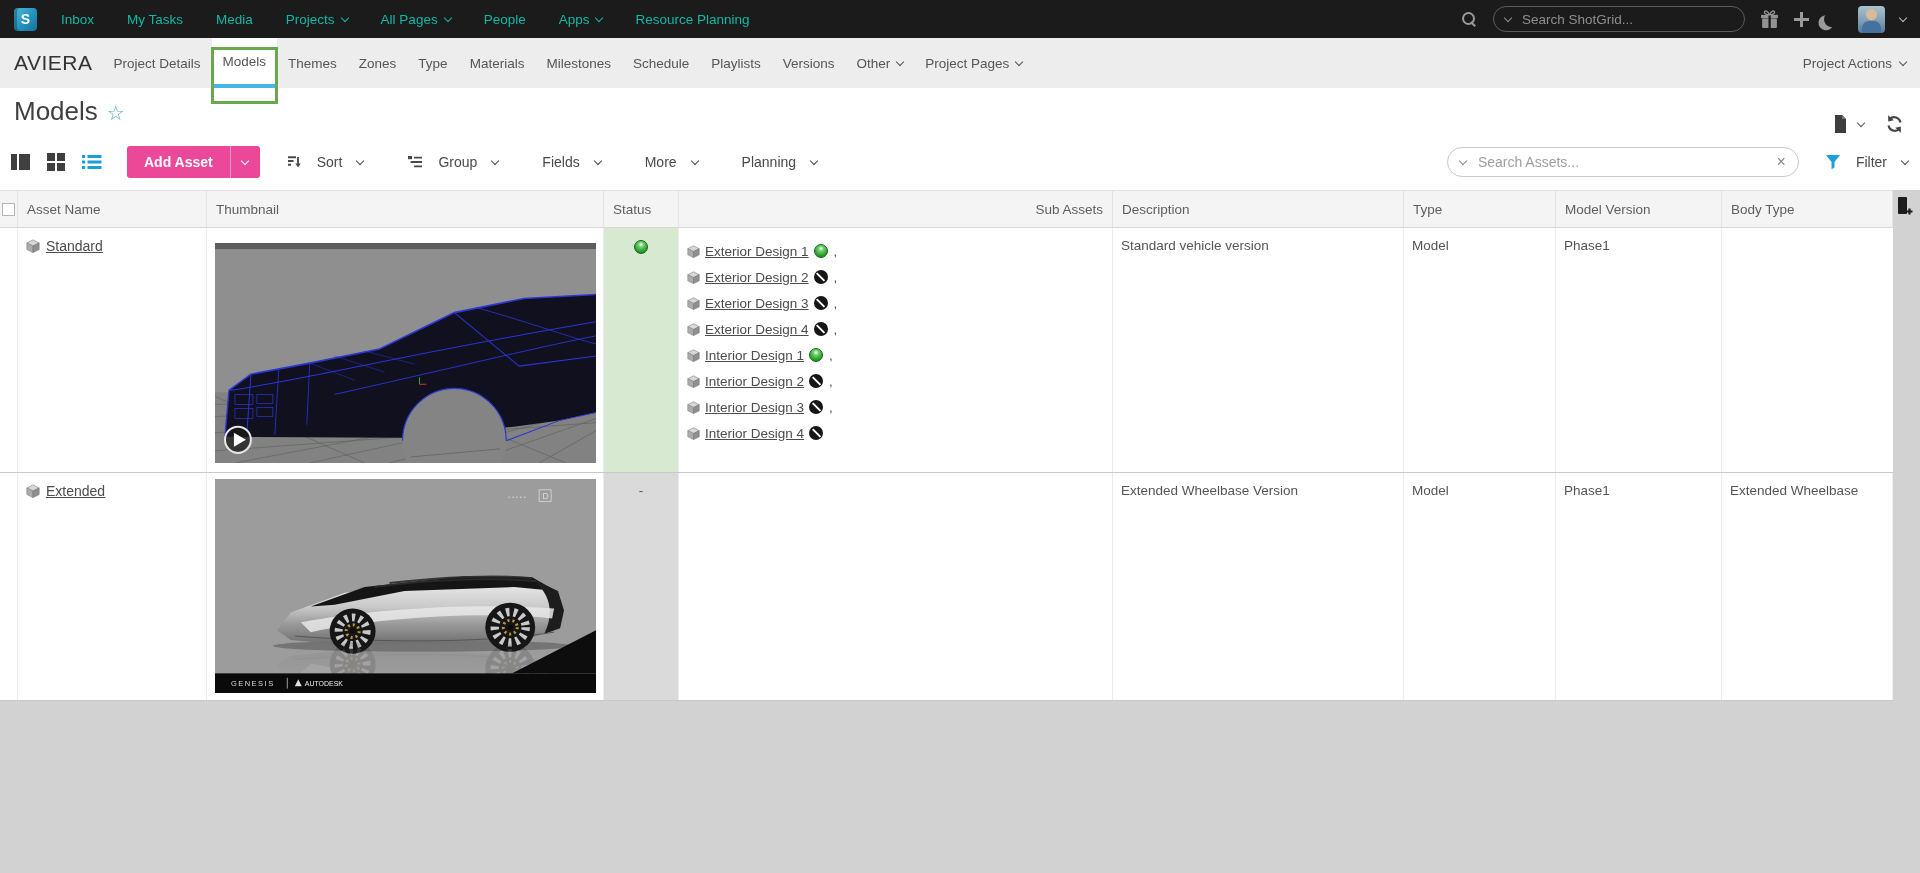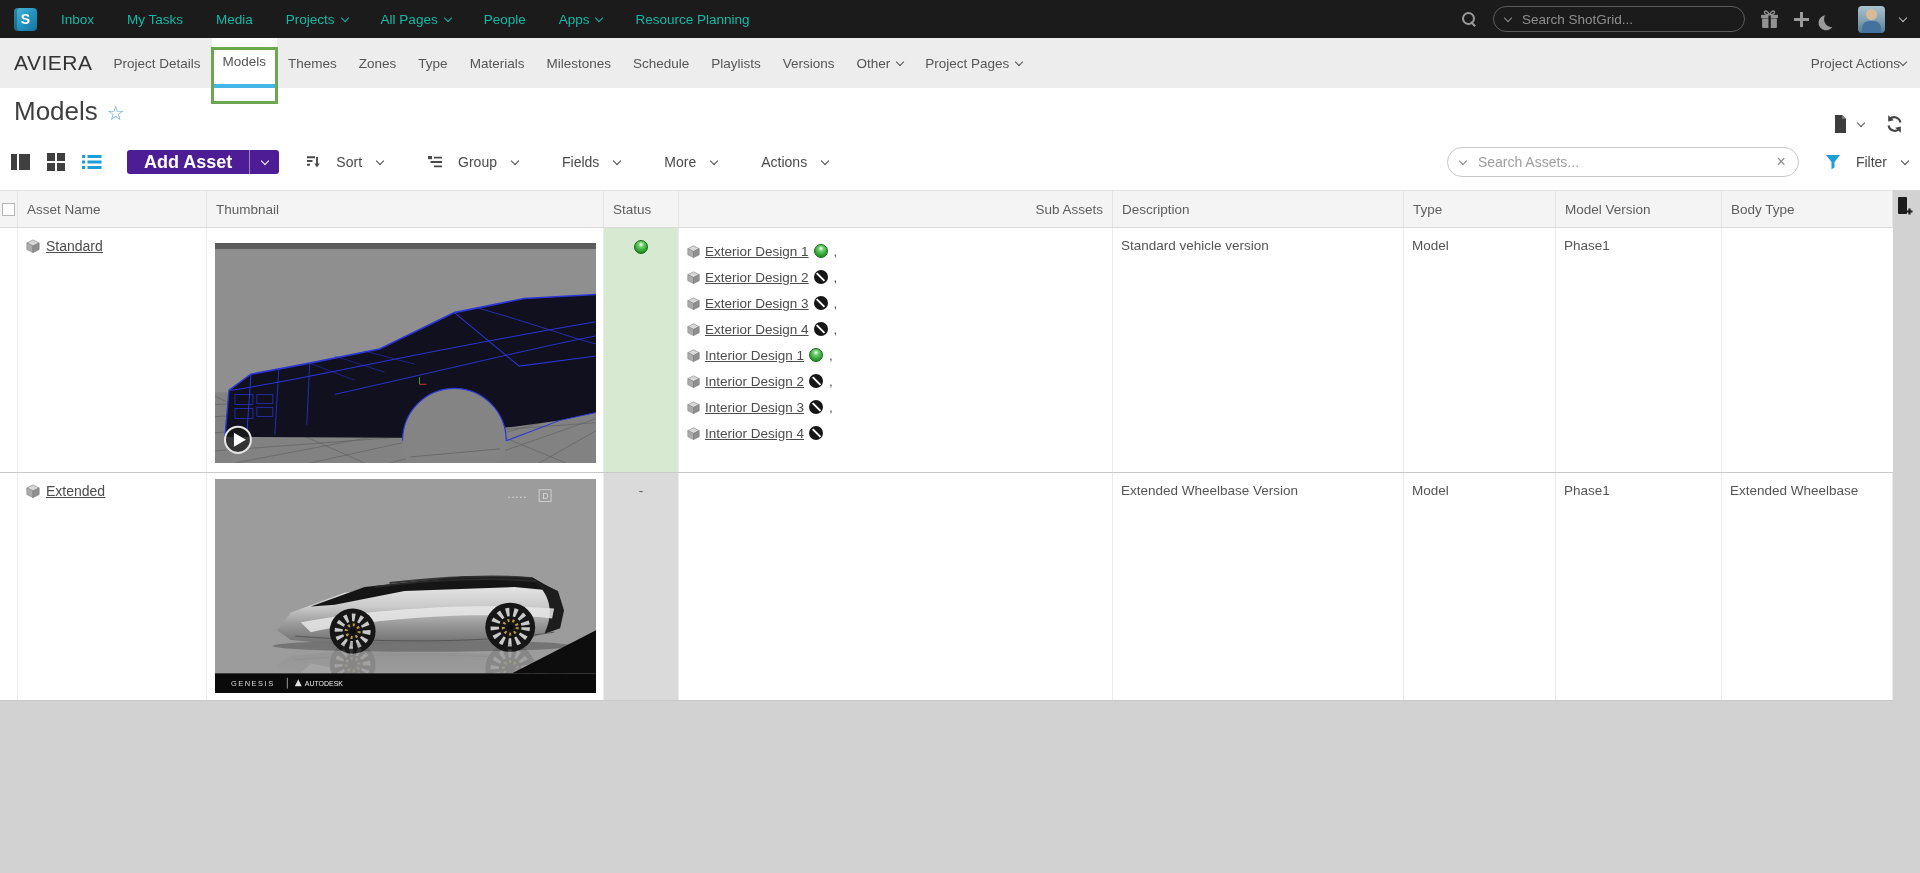--- a/index.html
+++ b/index.html
@@ -49,34 +49,34 @@
   .projbar { position:relative; z-index:10; height:50px; background:#ededed; display:flex;
              align-items:center; padding:0 14px; }
   .projname { font-size:21px; font-weight:normal; color:#333; letter-spacing:.5px; margin-right:10px; cursor:pointer; }
   .tabs { display:flex; align-items:stretch; height:100%; }
   .tab { display:flex; align-items:center; gap:7px; padding:0 11px; color:#555; font-size:13.5px;
          cursor:pointer; white-space:nowrap; }
   .tab-wrap { position:relative; display:flex; align-items:stretch; }
   .tab.active { background:#fff; border-bottom:4px solid #45b6e8; }
   .hlbox { position:absolute; left:-1px; right:-1px; top:9px; height:57px;
            border:3px solid #69a84f; z-index:30; pointer-events:none; }
-  .proj-actions { margin-left:auto; display:flex; align-items:center; gap:0; color:#555;
+  .proj-actions { margin-left:auto; display:flex; align-items:center; gap:8px; color:#555;
                   font-size:13.5px; cursor:pointer; }
 
   
   .pagehead { position:relative; width:1920px; height:102px; background:#fff; }
   .titlerow { position:absolute; left:14px; top:8px; display:flex; align-items:center; }
   .pgtitle { margin:0; font-size:26px; font-weight:400; color:#3f3f3f; }
   .star { font-size:20px; color:#57a9db; margin-left:9px; margin-top:3px; cursor:pointer; }
   .headicons { position:absolute; right:16px; top:26px; display:flex; align-items:center; gap:9px; color:#444; }
   .headicons .chv { color:#555; }
   .toolbar { position:absolute; left:10px; right:10px; top:56px; height:36px; display:flex; align-items:center; }
   .vicon { margin-right:15px; cursor:pointer; display:flex; }
-  .addbtn { display:flex; height:24px; background:#4c1d95; border-radius:3px; color:#fff;
-            font-weight:bold; font-size:18px; align-items:center; margin:0 26px 0 10px; cursor:pointer; }
+  .addbtn { display:flex; height:32px; background:#ec4899; border-radius:3px; color:#fff;
+            font-weight:bold; font-size:14px; align-items:center; margin:0 26px 0 10px; cursor:pointer; }
   .addbtn-label { padding:0 17px; }
   .addbtn-dd { width:30px; align-self:stretch; border-left:1px solid rgba(255,255,255,.45);
                display:flex; align-items:center; justify-content:center; }
   .addbtn-dd .chv { border-color:#fff; }
   .tbtn { display:flex; align-items:center; gap:15px; color:#4a4a4a; font-size:14px;
           margin-right:44px; cursor:pointer; white-space:nowrap; }
   .spacer { flex:1; }
   .asearch { width:352px; height:30px; border:1px solid #c8c8c8; border-radius:15px; background:#fff;
              display:flex; align-items:center; padding:0 12px; gap:10px; color:#888; }
   .asearch input { flex:1; border:0; outline:0; font-size:14px; color:#555; font-family:inherit; }
@@ -321,21 +321,21 @@
     </div>
     <div class="tbtn">
       <span>Fields</span>
       <i class="chv"></i>
     </div>
     <div class="tbtn">
       <span>More</span>
       <i class="chv"></i>
     </div>
     <div class="tbtn">
-      <span>Actions</span>
+      <span>Planning</span>
       <i class="chv"></i>
     </div>
     <div class="spacer"></div>
     <div class="asearch">
       <i class="chv"></i>
       <input placeholder="Search Assets..." style="">
       <span class="clear">×</span>
     </div>
     <div class="tbtn filterbtn">
       <span style="display:flex">

